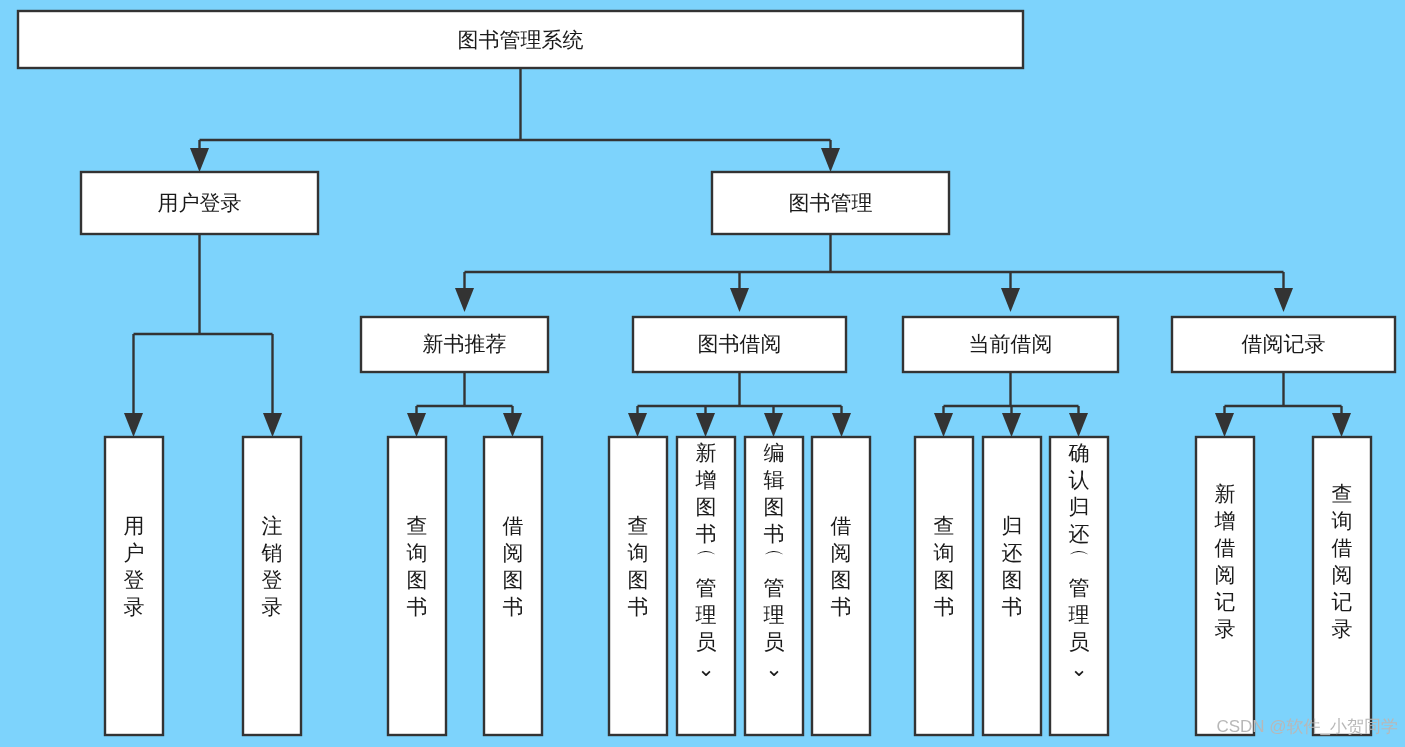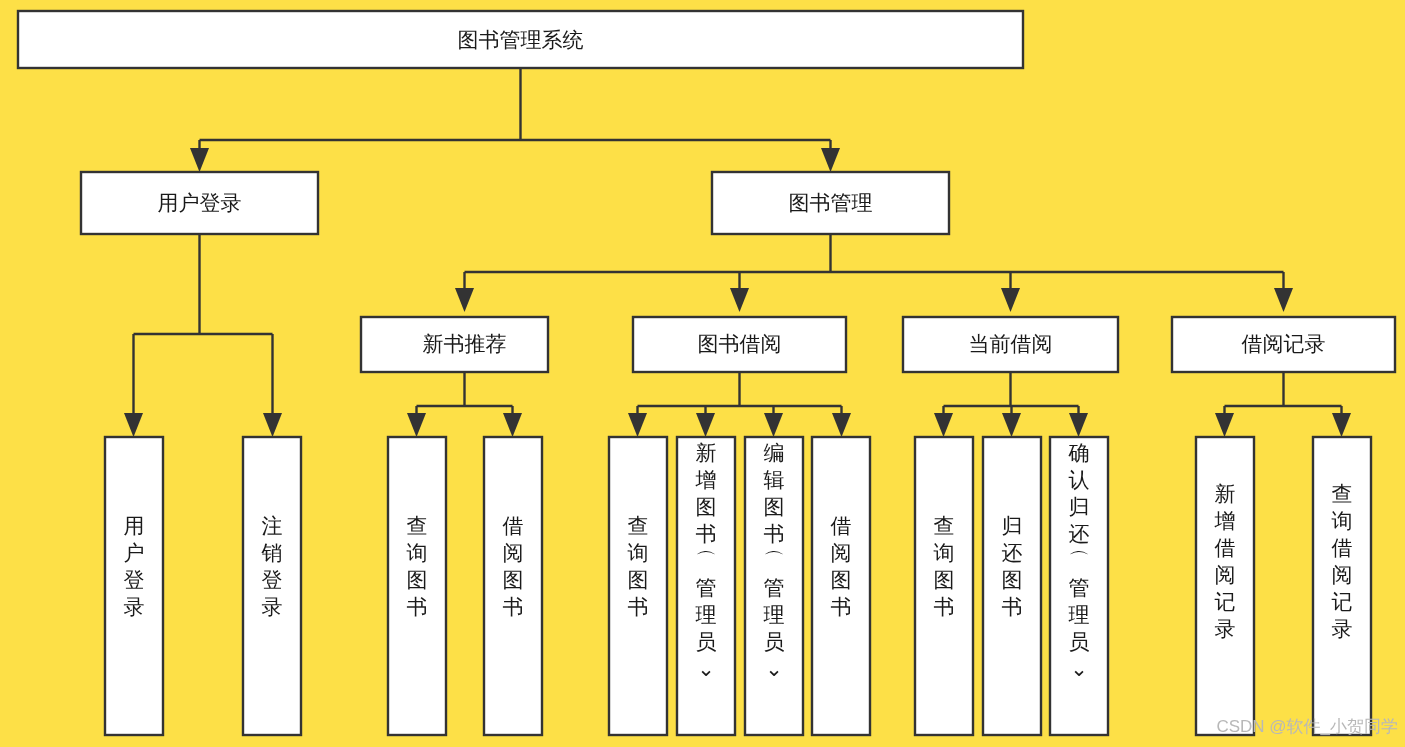--- a/index.html
+++ b/index.html
@@ -8,21 +8,21 @@
     padding: 0;
     background: #ffffff;
   }
   body {
     font-family: "Liberation Sans", "DejaVu Sans", sans-serif;
   }
   #diagram-root {
     position: relative;
     width: 1405px;
     height: 747px;
-    background: #fde047;
+    background: #7dd3fc;
     overflow: hidden;
   }
   svg#flowchart {
     position: absolute;
     left: 0;
     top: 0;
     width: 1405px;
     height: 747px;
     display: block;
   }

